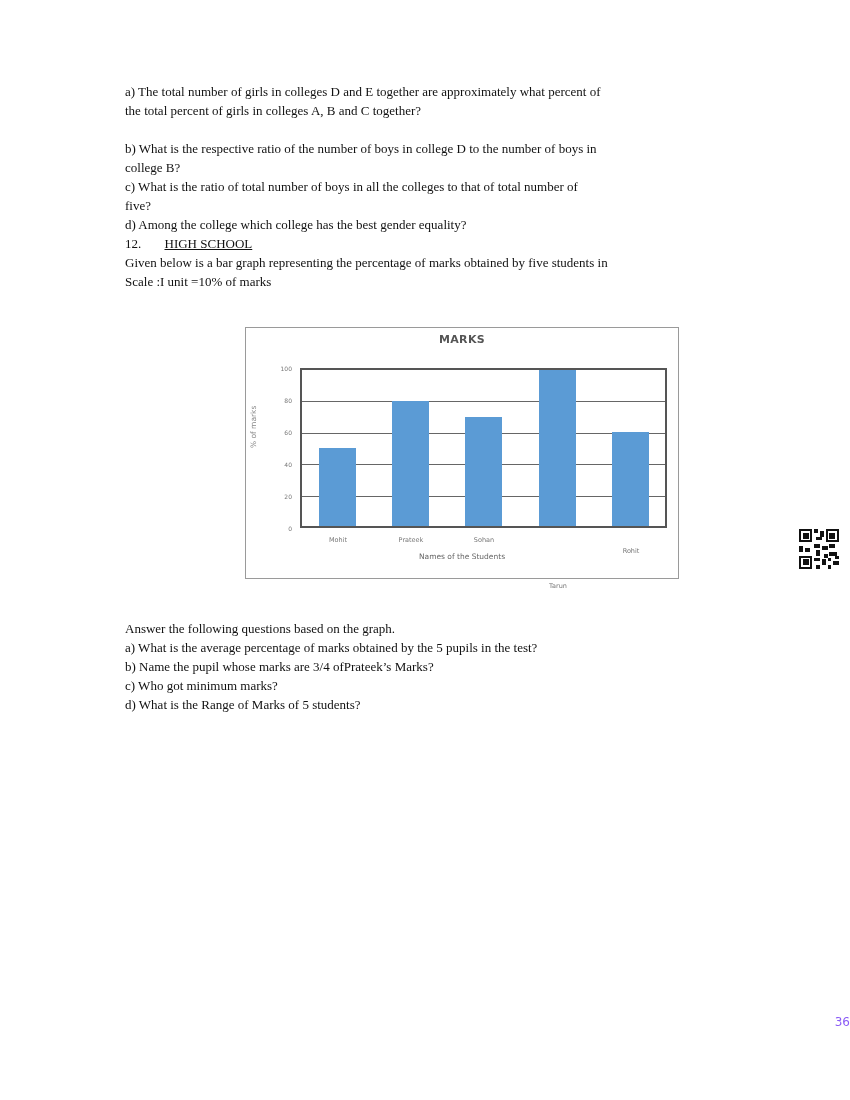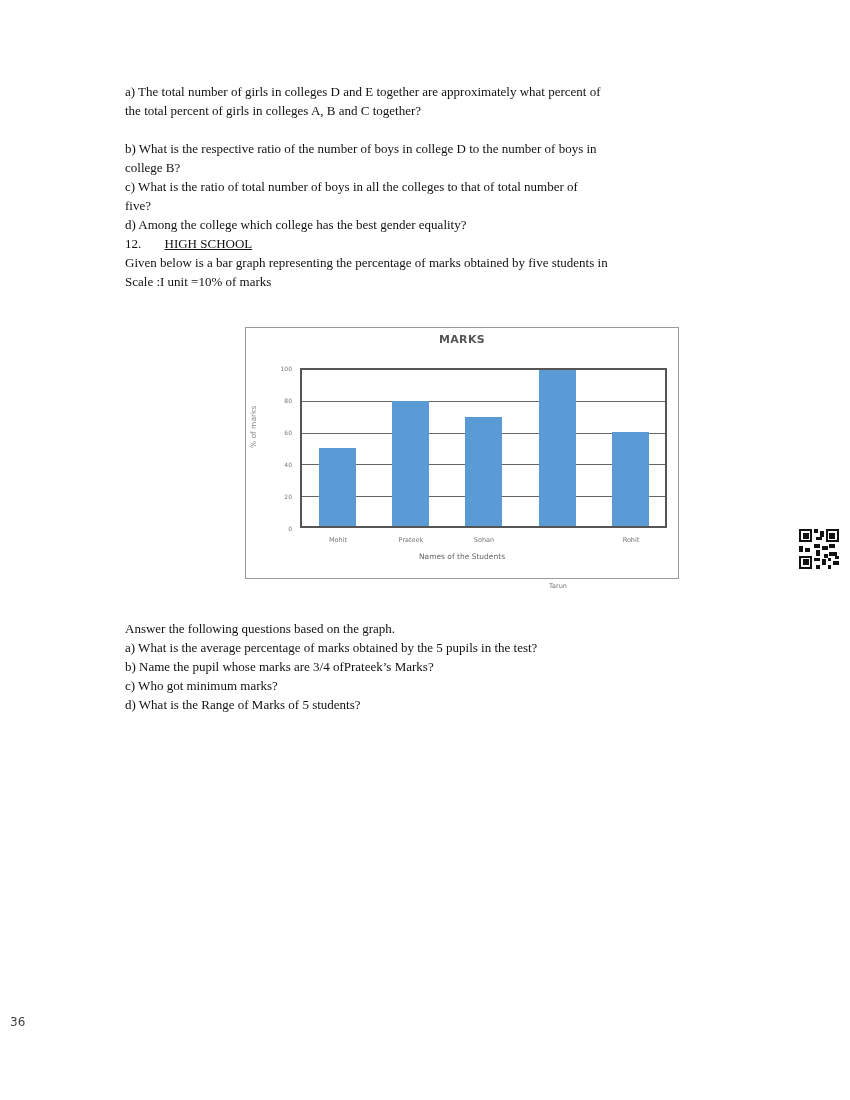--- a/index.html
+++ b/index.html
@@ -40,22 +40,22 @@
       position: absolute; top: 208px; width: 60px; text-align: center;
       font-family: "DejaVu Sans", sans-serif; font-size: 6.5px; color: #777;
     }
     .xlabel {
       position: absolute; left: 0; right: 0; top: 224px; text-align: center;
       font-family: "DejaVu Sans", sans-serif; font-size: 7.5px; color: #666;
     }
 
     .qr { position: absolute; left: 799px; top: 529px; width: 40px; height: 40px; }
     .page-num {
-      position: absolute; left: 10px; right: 0; top: 1015px; text-align: left;
-      font-family: "DejaVu Sans", sans-serif; font-size: 12px; color: #404040;
+      position: absolute; left: 0; right: 0; top: 1015px; text-align: right;
+      font-family: "DejaVu Sans", sans-serif; font-size: 12px; color: #8b5cf6;
     }
   </style>
 </head>
 <body>
 
 <div class="page-text" style="top:82px;">
   <span class="line">a) The total number of girls in colleges D and E together are approximately what percent of</span>
   <span class="line">the total percent of girls in colleges A, B and C together?</span>
   <span class="gap"></span>
   <span class="line" style="margin-top:19px;">b) What is the respective ratio of the number of boys in college D to the number of boys in</span>
@@ -89,21 +89,21 @@
     <div class="bar" style="left: 90px; height: 124.8px; background: rgb(91, 155, 213);"></div>
     <div class="bar" style="left: 163px; height: 109.2px; background: rgb(91, 155, 213);"></div>
     <div class="bar" style="left: 237px; height: 156px; background: rgb(91, 155, 213);"></div>
     <div class="bar" style="left: 310px; height: 93.6px; background: rgb(91, 155, 213);"></div>
   </div>
 
   <div class="xtick" style="left:62px;">Mohit</div>
   <div class="xtick" style="left:135px;">Prateek</div>
   <div class="xtick" style="left:208px;">Sohan</div>
   <div class="xtick" style="left:282px;margin-top:46px;">Tarun</div>
-  <div class="xtick" style="left:355px;">Rohit</div>
+  <div class="xtick" style="left:355px;margin-top:11px;">Rohit</div>
 
   <div class="xlabel">Names of the Students</div>
 </div>
 
 <div class="page-text" style="top:583px;margin-top:36px;">
   <span class="line">Answer  the following questions based on the graph.</span>
   <span class="line">a) What is the average percentage of marks obtained by the 5 pupils in the test?</span>
   <span class="line">b) Name the pupil whose marks are 3/4  ofPrateek’s Marks?</span>
   <span class="line">c) Who got minimum marks?</span>
   <span class="line">d) What is the Range of  Marks of 5 students?</span>

